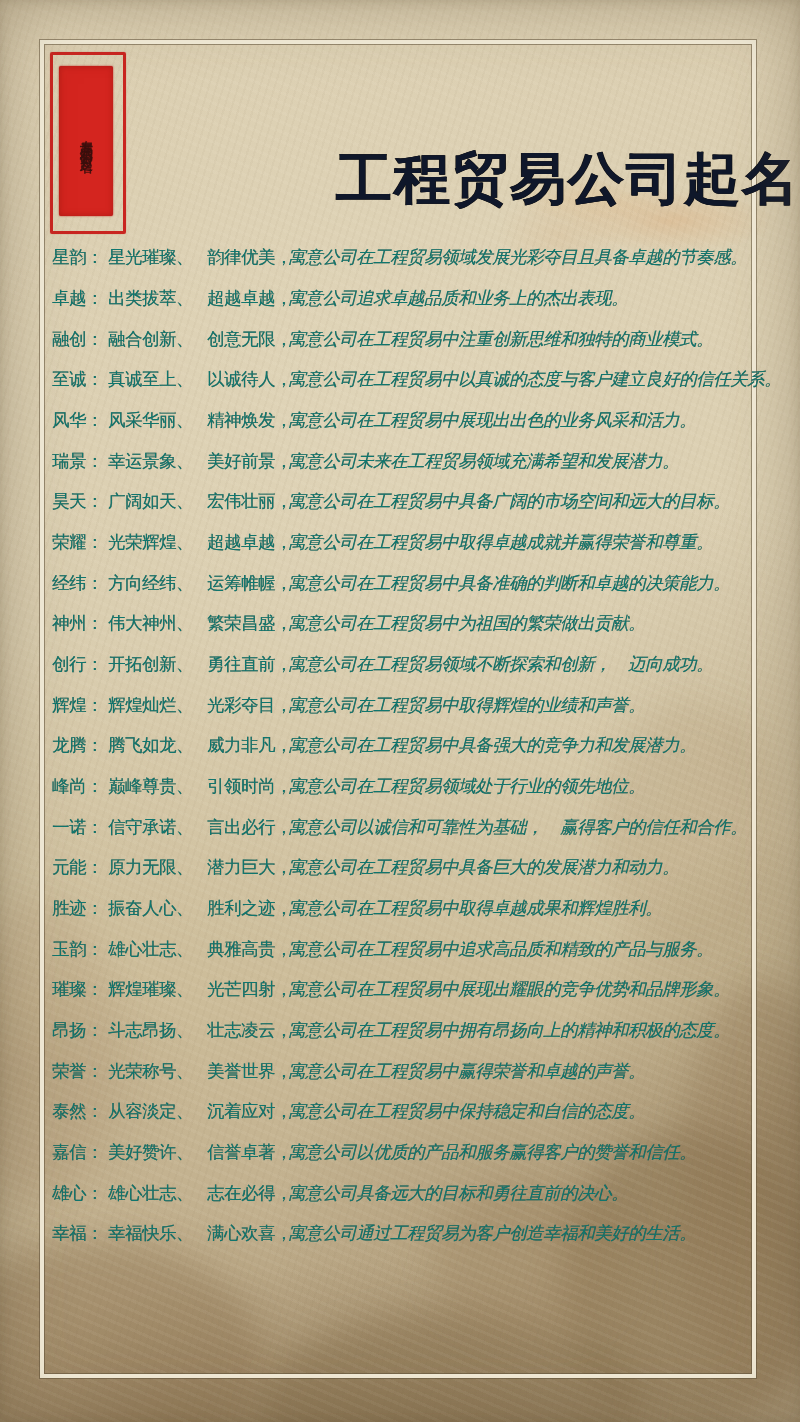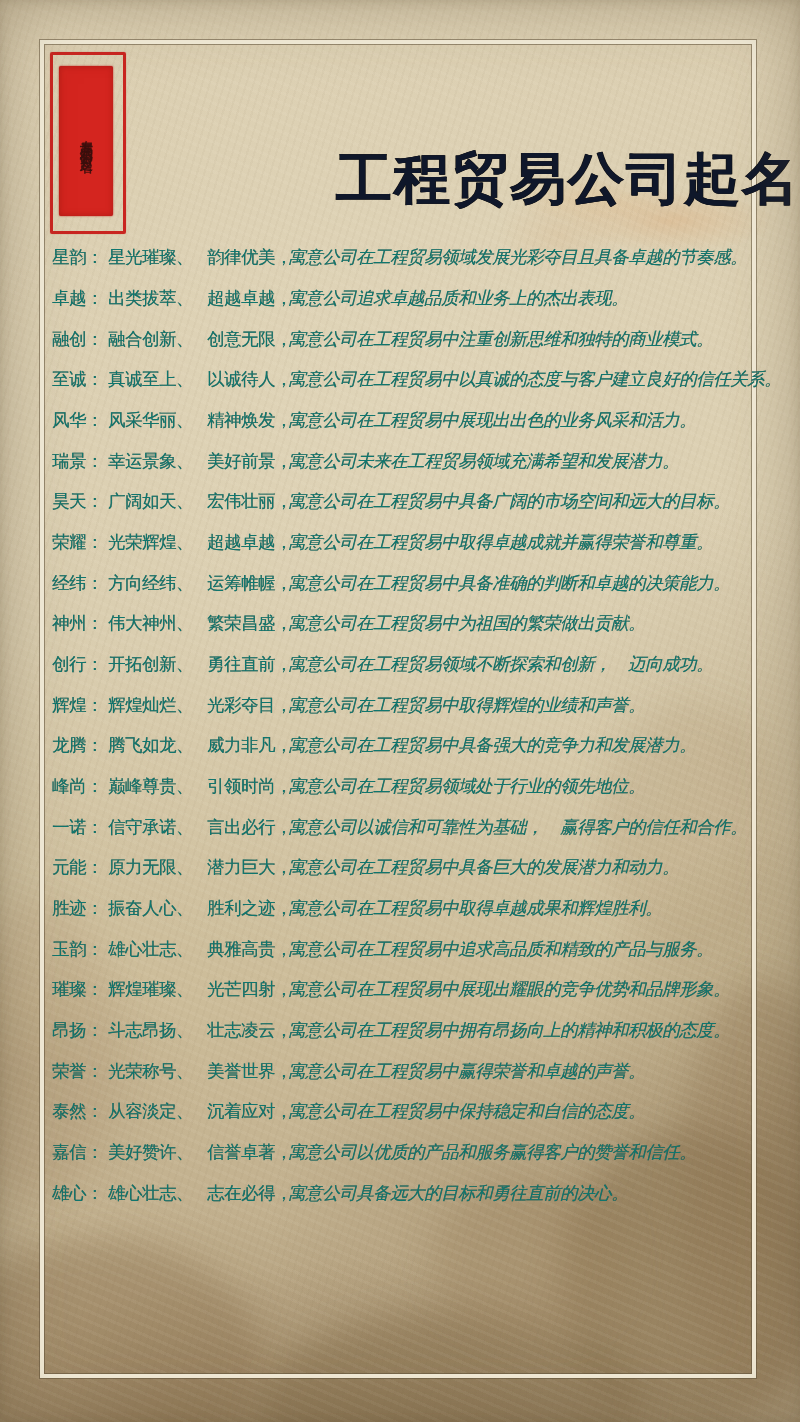--- a/index.html
+++ b/index.html
@@ -293,15 +293,21 @@
     <span class="c-desc">寓意公司以优质的产品和服务赢得客户的赞誉和信任。</span>
   </div>
 
   <div class="row">
     <span class="c-name">雄心：</span>
     <span class="c-p1">雄心壮志、</span>
     <span class="c-p2">志在必得，</span>
     <span class="c-desc">寓意公司具备远大的目标和勇往直前的决心。</span>
   </div>
 
+  <div class="row">
+    <span class="c-name">幸福：</span>
+    <span class="c-p1">幸福快乐、</span>
+    <span class="c-p2">满心欢喜，</span>
+    <span class="c-desc">寓意公司通过工程贸易为客户创造幸福和美好的生活。</span>
+  </div>
 </div>
 
 <div class="vignette"></div>
 
 </body></html>

